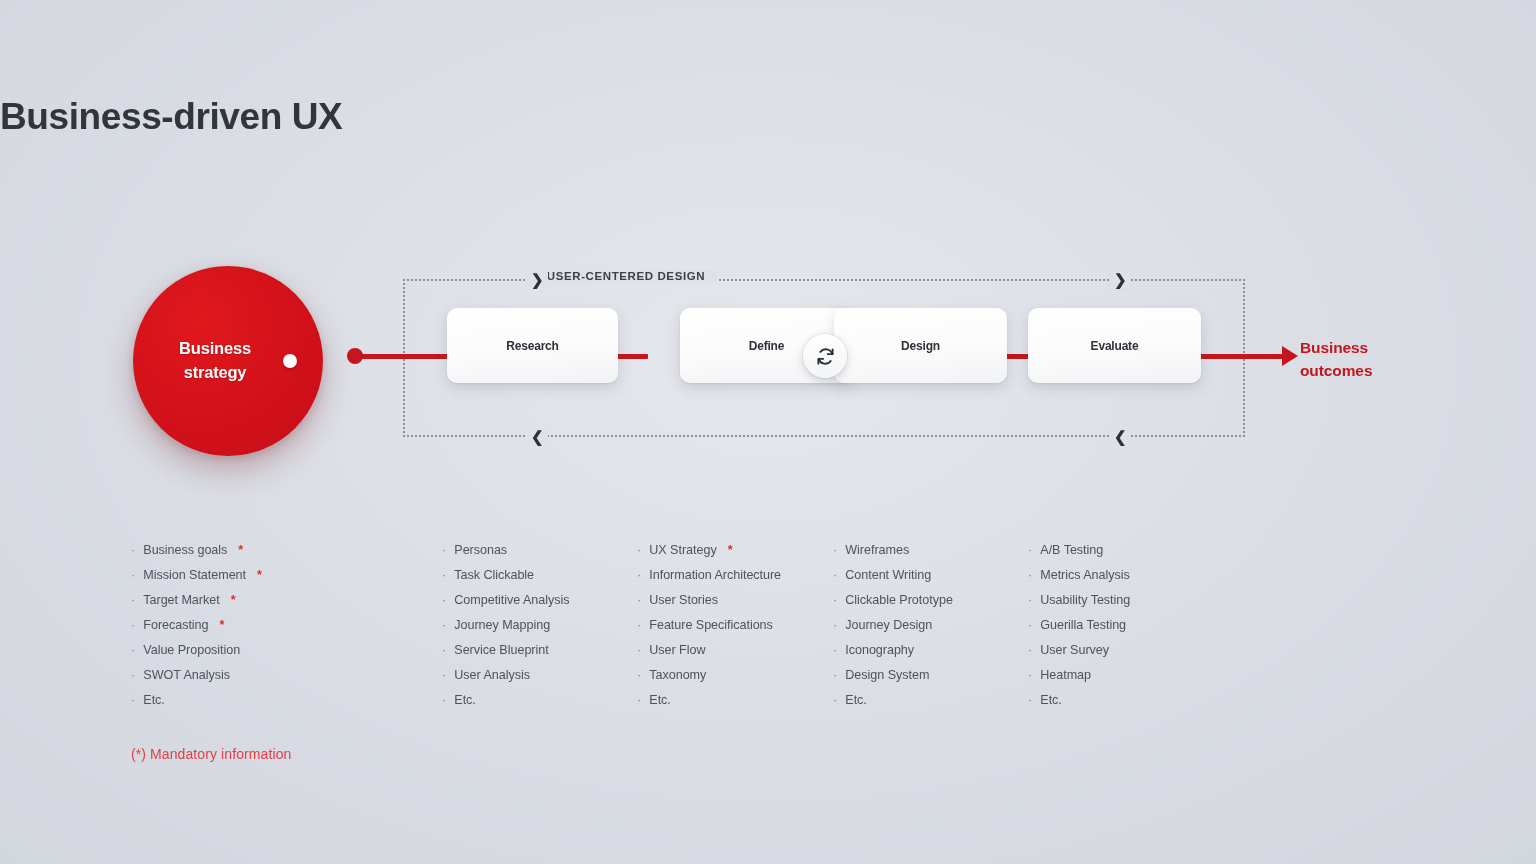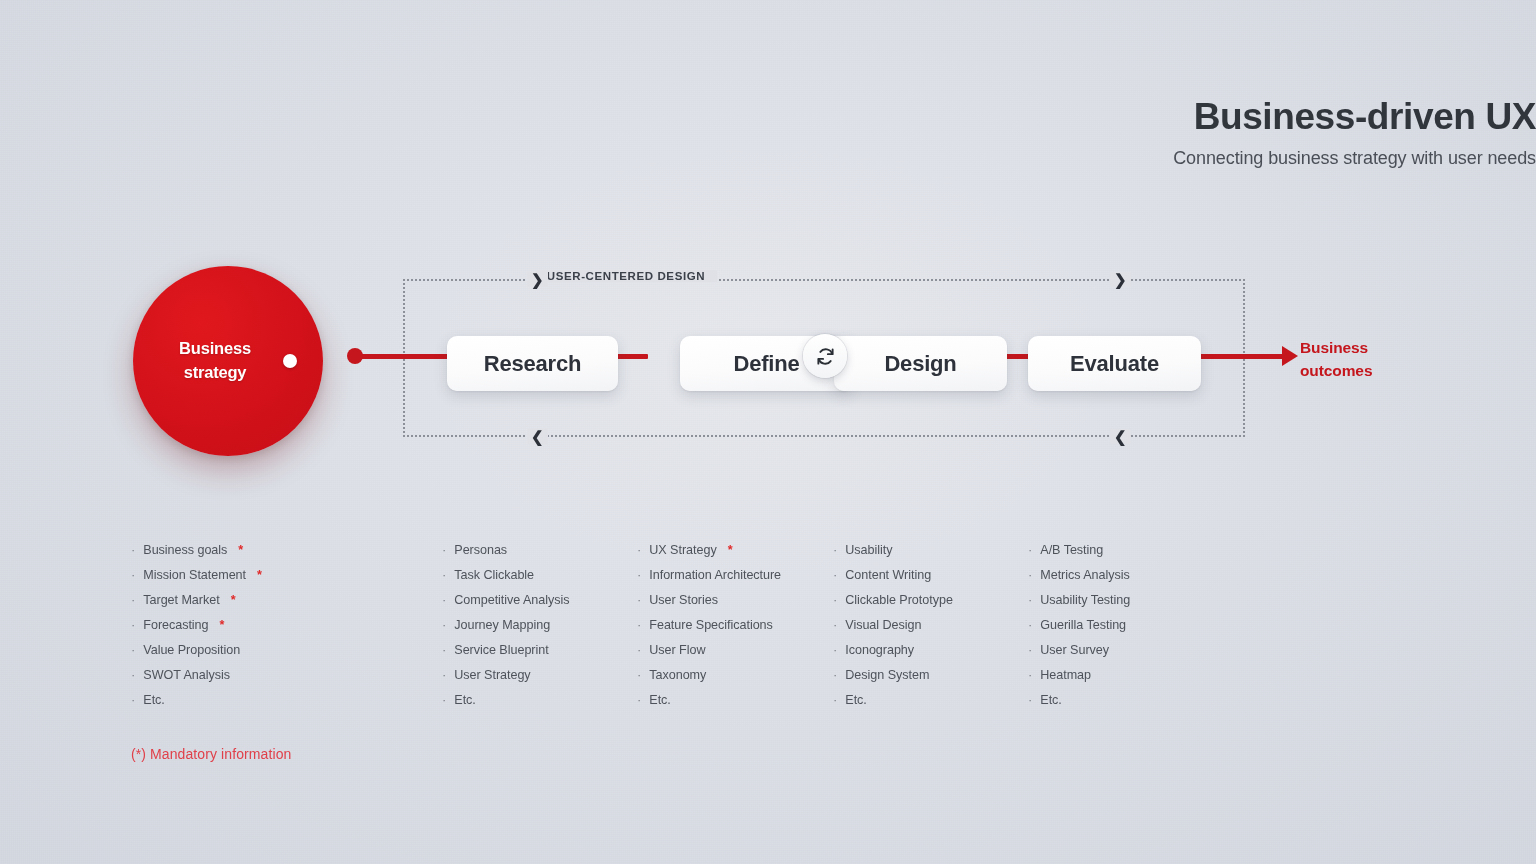--- a/index.html
+++ b/index.html
@@ -13,21 +13,21 @@
     -webkit-font-smoothing:antialiased;
   }
   .noise {
     position:absolute; inset:0; pointer-events:none; opacity:.5;
     background-image:
       repeating-linear-gradient(0deg, rgba(255,255,255,.05) 0 1px, rgba(0,0,0,.012) 1px 2px),
       repeating-linear-gradient(90deg, rgba(255,255,255,.04) 0 1px, rgba(0,0,0,.01) 1px 2px);
   }
 
   
-  .header { position:absolute; top:96px; left:0; width:1536px; text-align:right; }
+  .header { position:absolute; top:96px; left:0; width:1536px; text-align:left; }
   .title {
     font-size:37px; font-weight:bold; color:#31353c; letter-spacing:-.4px;
   }
   .subtitle {
     font-size:18px; color:#4a4f57; margin-top:10px; letter-spacing:-.1px;
   }
 
   
   .diagram { position:absolute; top:0; left:0; width:1536px; height:864px; }
 
@@ -64,26 +64,26 @@
     position:absolute; font-size:15px; color:#2c3038; font-weight:bold;
     line-height:1; background:#dfe1e7; padding:0 4px;
   }
   .chev.t1 { left:527px; top:272px; }
   .chev.t2 { left:1110px; top:272px; }
   .chev.b1 { left:527px; top:429px; }
   .chev.b2 { left:1110px; top:429px; }
 
   
   .pbox {
-    position:absolute; top:336px; height:55px;
+    position:absolute; top:308px; height:75px;
     background:linear-gradient(175deg, #ffffff 0%, #fbfbfc 55%, #f2f3f5 100%);
     border-radius:10px;
     box-shadow:0 5px 13px rgba(70,80,95,.17), 0 1px 2px rgba(0,0,0,.07);
     display:flex; align-items:center; justify-content:center;
-    font-size:22px; font-weight:bold; color:#2e323a; letter-spacing:-.2px;
+    font-size:12px; font-weight:bold; color:#2e323a; letter-spacing:-.2px;
     z-index:3;
   }
   .pbox.b0 { left:447px;  width:171px; }
   .pbox.b1 { left:640px;  width:173px;margin-left:40px; }
   .pbox.b2 { left:834px;  width:173px; }
   .pbox.b3 { left:1028px; width:173px; }
 
   
   .line {
     position:absolute; top:354px; height:5px; background:#c4161c; z-index:1;
@@ -141,21 +141,20 @@
     font-size:14px; color:#e0404a; letter-spacing:.1px;
   }
 </style>
 </head>
 <body>
 
 <div class="noise"></div>
 
 <div class="header">
   <div class="title">Business-driven UX</div>
-  <div class="subtitle">Connecting business strategy with user needs</div>
 </div>
 
 <div class="diagram">
 
   <div class="circle">
     <div class="circle-label">Business
 strategy</div>
     <div class="circle-dot"></div>
   </div>
 
@@ -245,21 +244,21 @@
       <div class="li">
         <span class="bullet">·</span>
         <span>Journey Mapping</span>
       </div>
       <div class="li">
         <span class="bullet">·</span>
         <span>Service Blueprint</span>
       </div>
       <div class="li">
         <span class="bullet">·</span>
-        <span>User Strategy</span>
+        <span>User Analysis</span>
       </div>
       <div class="li">
         <span class="bullet">·</span>
         <span>Etc.</span>
       </div>
     </div>
     <div class="col c2">
       <div class="li">
         <span class="bullet">·</span>
         <span>UX Strategy</span>
@@ -286,33 +285,33 @@
         <span>Taxonomy</span>
       </div>
       <div class="li">
         <span class="bullet">·</span>
         <span>Etc.</span>
       </div>
     </div>
     <div class="col c3">
       <div class="li">
         <span class="bullet">·</span>
-        <span>Usability</span>
+        <span>Wireframes</span>
       </div>
       <div class="li">
         <span class="bullet">·</span>
         <span>Content Writing</span>
       </div>
       <div class="li">
         <span class="bullet">·</span>
         <span>Clickable Prototype</span>
       </div>
       <div class="li">
         <span class="bullet">·</span>
-        <span>Visual Design</span>
+        <span>Journey Design</span>
       </div>
       <div class="li">
         <span class="bullet">·</span>
         <span>Iconography</span>
       </div>
       <div class="li">
         <span class="bullet">·</span>
         <span>Design System</span>
       </div>
       <div class="li">

